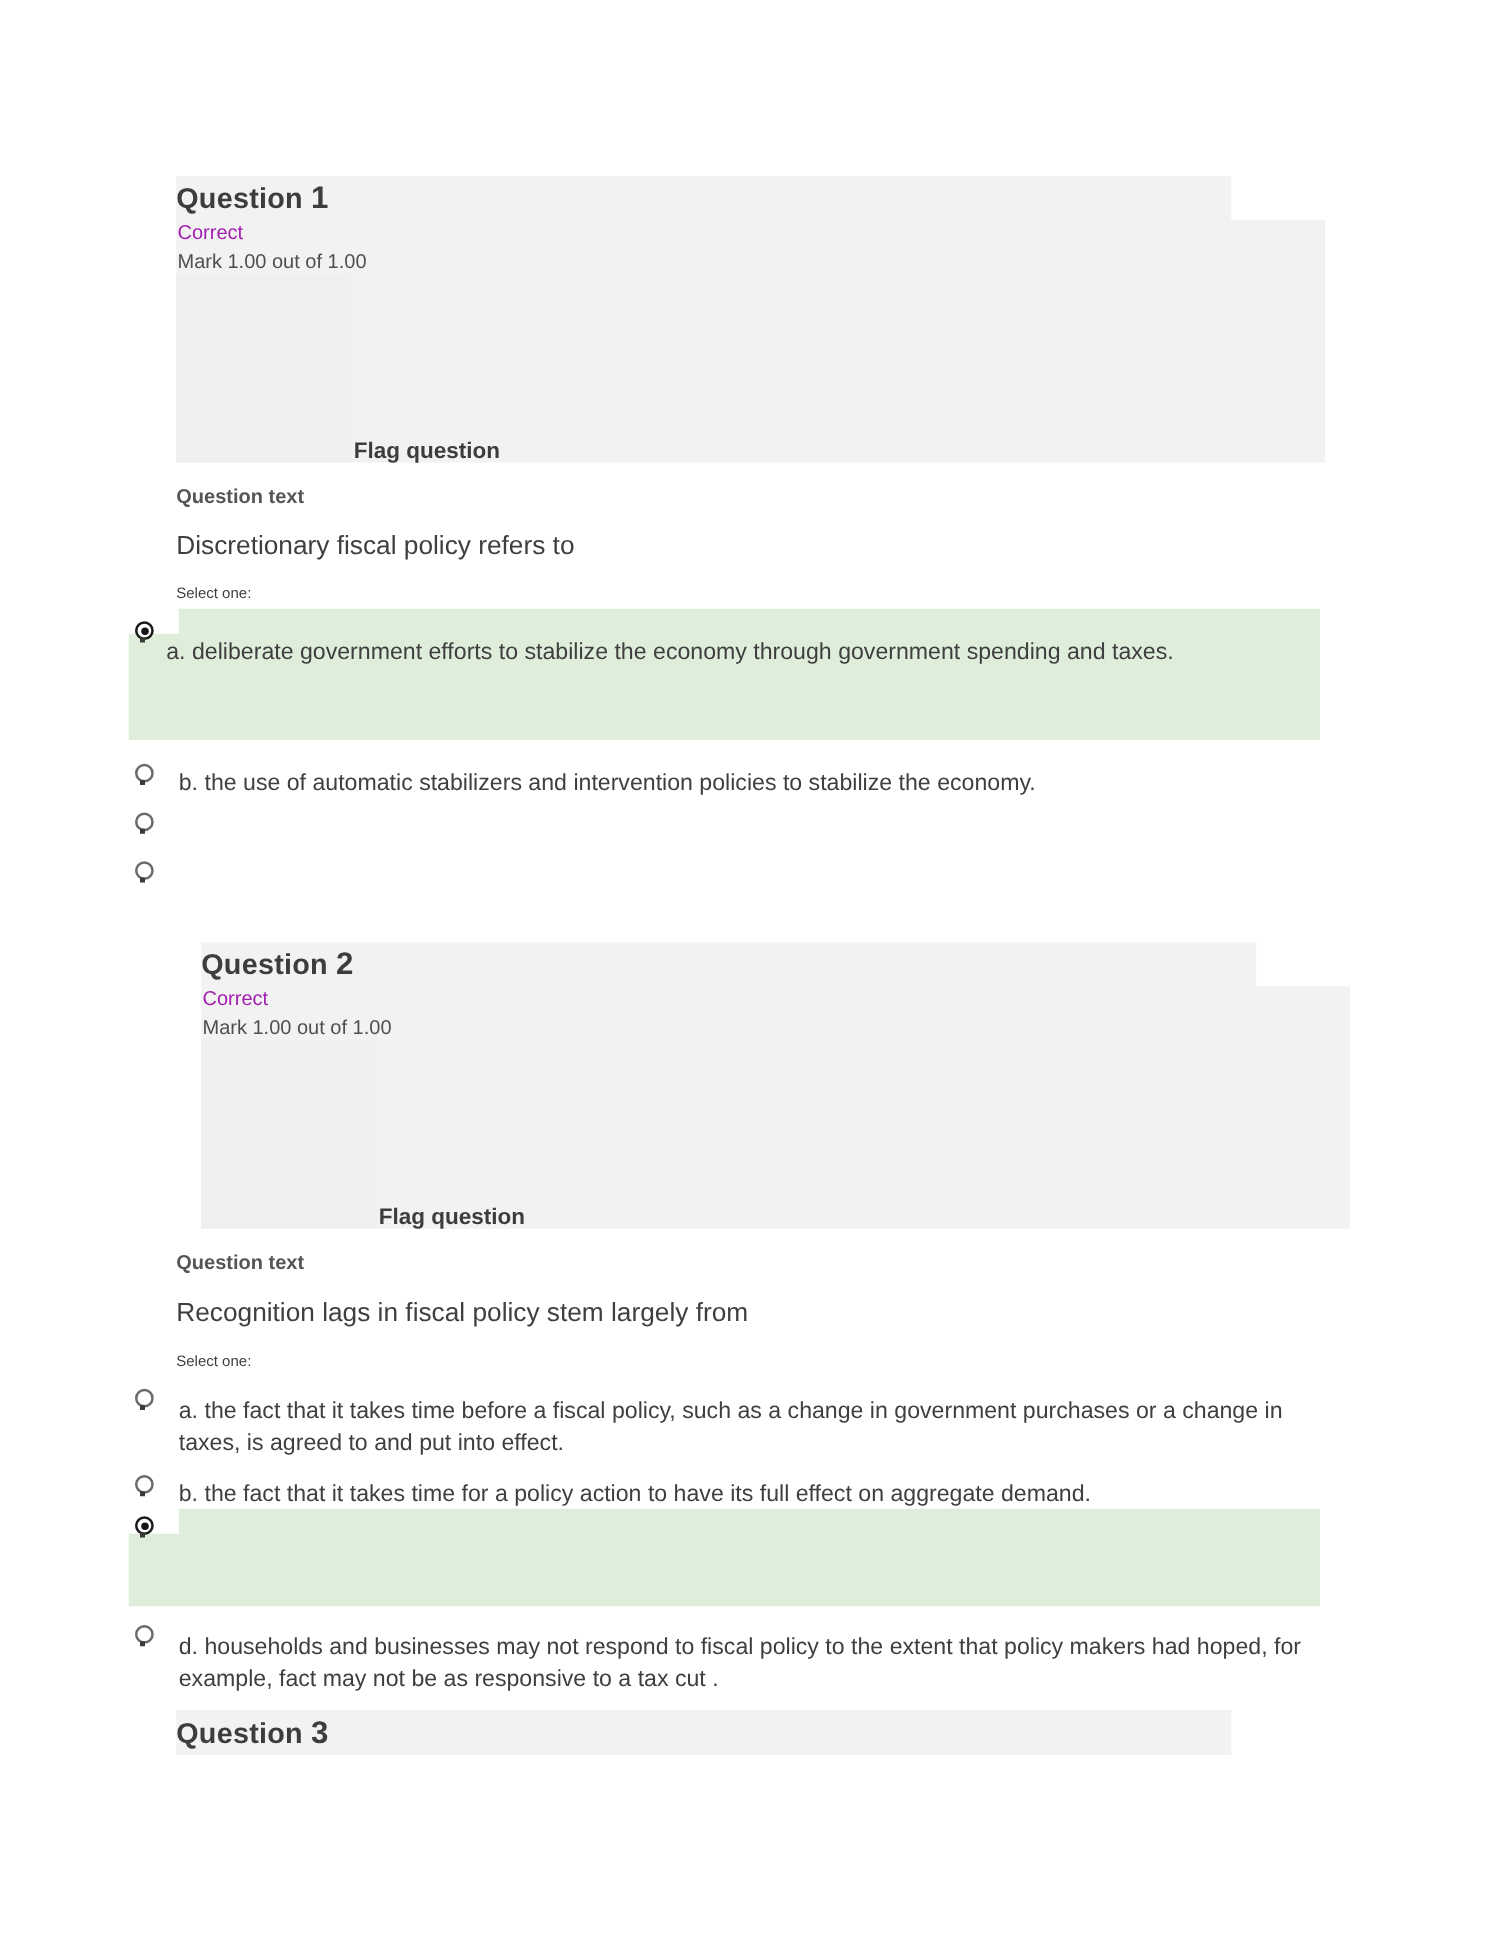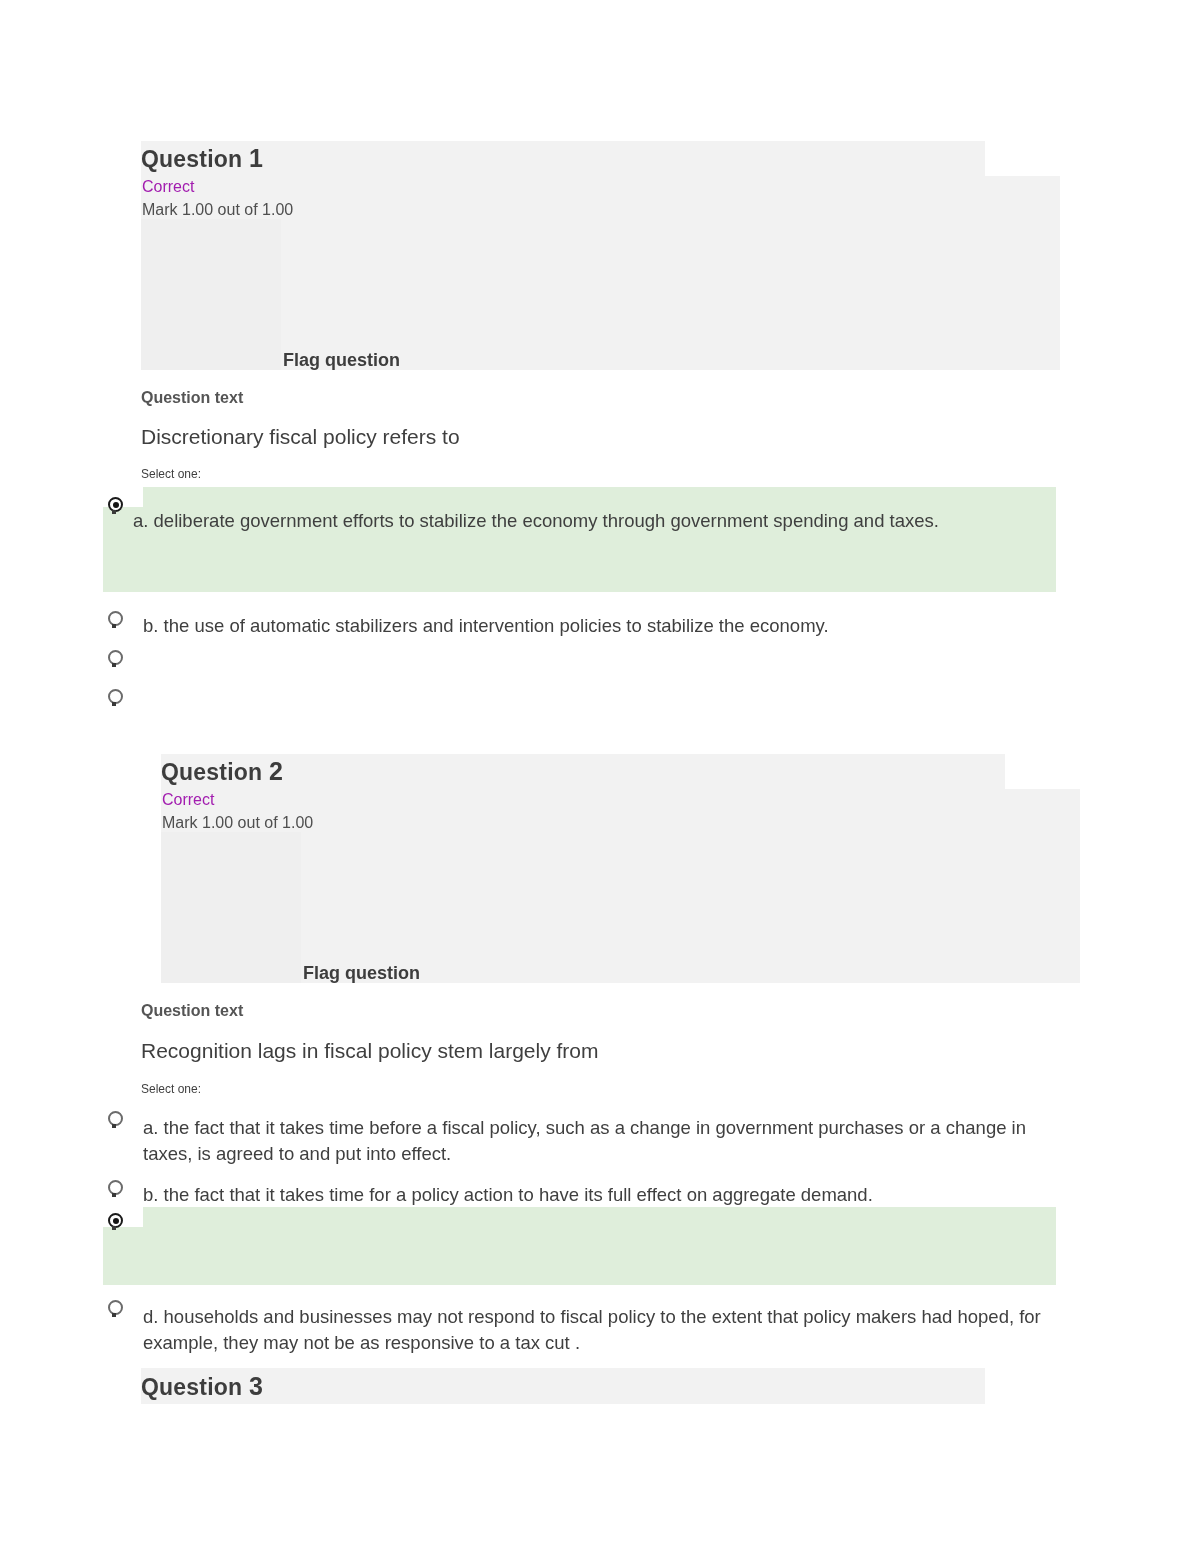--- a/index.html
+++ b/index.html
@@ -212,21 +212,21 @@
   <div class="radio" style="left:108px; top:1180px;"></div>
   <div class="opt-text" style="left:143px; top:1182px; width:900px;">b. the fact that it takes time for a policy action to have its full effect on aggregate demand.</div>
 
   <div class="hl" style="left:143px; top:1207px; width:913px; height:20px;"></div>
   <div class="hl" style="left:103px; top:1227px; width:953px; height:58px;"></div>
   <div class="radio sel" style="left:108px; top:1213px;">
       <span class="dot"></span>
     </div>
 
   <div class="radio" style="left:108px; top:1300px;"></div>
-  <div class="opt-text" style="left:143px; top:1304px; width:910px;">d. households and businesses may not respond to fiscal policy to the extent that policy makers had hoped, for example, they may not be as responsive to a tax cut .</div>
+  <div class="opt-text" style="left:143px; top:1304px; width:910px;">d. households and businesses may not respond to fiscal policy to the extent that policy makers had hoped, for example, fact may not be as responsive to a tax cut .</div>
 
   <div class="qheader" style="left:141px; top:1368px; width:844px; height:36px;">
     <div class="band-top" style="width:844px; height:36px;"></div>
     <div class="q-title" style="top:4px;">
       <span>Question</span>
       <span class="qnum">3</span>
     </div>
   </div>
 
 </div>

